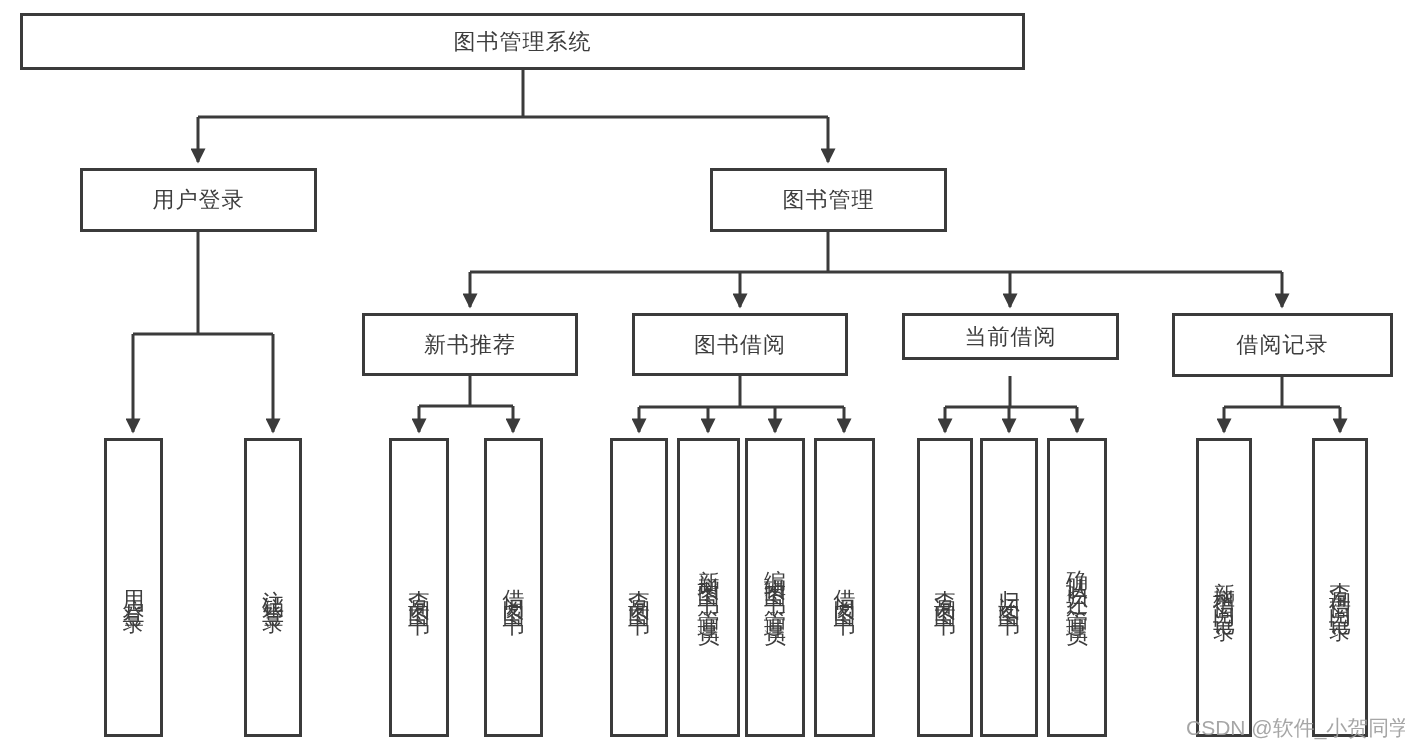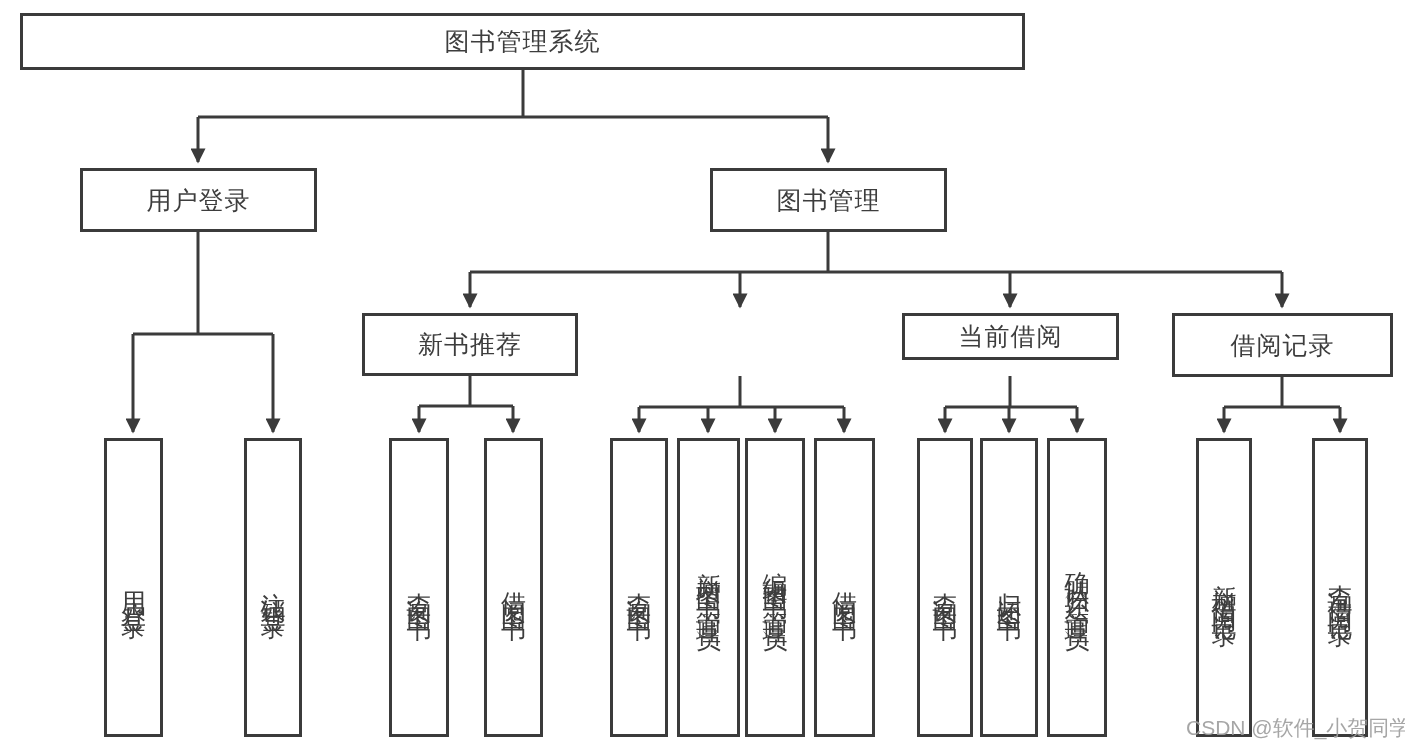--- a/index.html
+++ b/index.html
@@ -5,21 +5,21 @@
   html,body { margin:0; padding:0; background:#ffffff; }
   .canvas {
     position:relative; width:1405px; height:747px; background:#ffffff;
     font-family:"Liberation Sans", sans-serif; overflow:hidden;
   }
   .connectors { position:absolute; left:0; top:0; width:1405px; height:747px; }
   .box {
     position:absolute; box-sizing:border-box;
     border:3px solid #3b3b3b; background:#ffffff;
     display:flex; align-items:center; justify-content:center;
-    color:#3d3d3d; font-size:25px; z-index:2;
+    color:#3d3d3d; font-size:22px; z-index:2;
   }
   .hlabel { letter-spacing:1px; white-space:nowrap; }
   .vbox span {
     writing-mode:vertical-rl; text-orientation:mixed;
     letter-spacing:8px; line-height:1; white-space:nowrap;
   }
   .watermark {
     position:absolute; left:1186px; top:714px; z-index:3;
     font-size:21px; color:rgba(158,158,158,0.92); white-space:nowrap;
   }
@@ -86,20 +86,23 @@
   <div class="box" style="left:80px; top:168px; width:237px; height:64px;">
     <span class="hlabel">用户登录</span>
   </div>
   <div class="box" style="left:362px; top:313px; width:216px; height:63px;">
     <span class="hlabel">新书推荐</span>
   </div>
 
   <div class="box" style="left:710px; top:168px; width:237px; height:64px;">
     <span class="hlabel">图书管理</span>
   </div>
+  <div class="box" style="left:632px; top:313px; width:216px; height:63px;">
+    <span class="hlabel">图书借阅</span>
+  </div>
   <div class="box" style="left:902px; top:313px; width:217px; height:47px;">
     <span class="hlabel">当前借阅</span>
   </div>
   <div class="box" style="left:1172px; top:313px; width:221px; height:64px;">
     <span class="hlabel">借阅记录</span>
   </div>
 
   <div class="box vbox" style="left:104px; top:438px; width:59px; height:299px;">
     <span>用户登录</span>
   </div>

